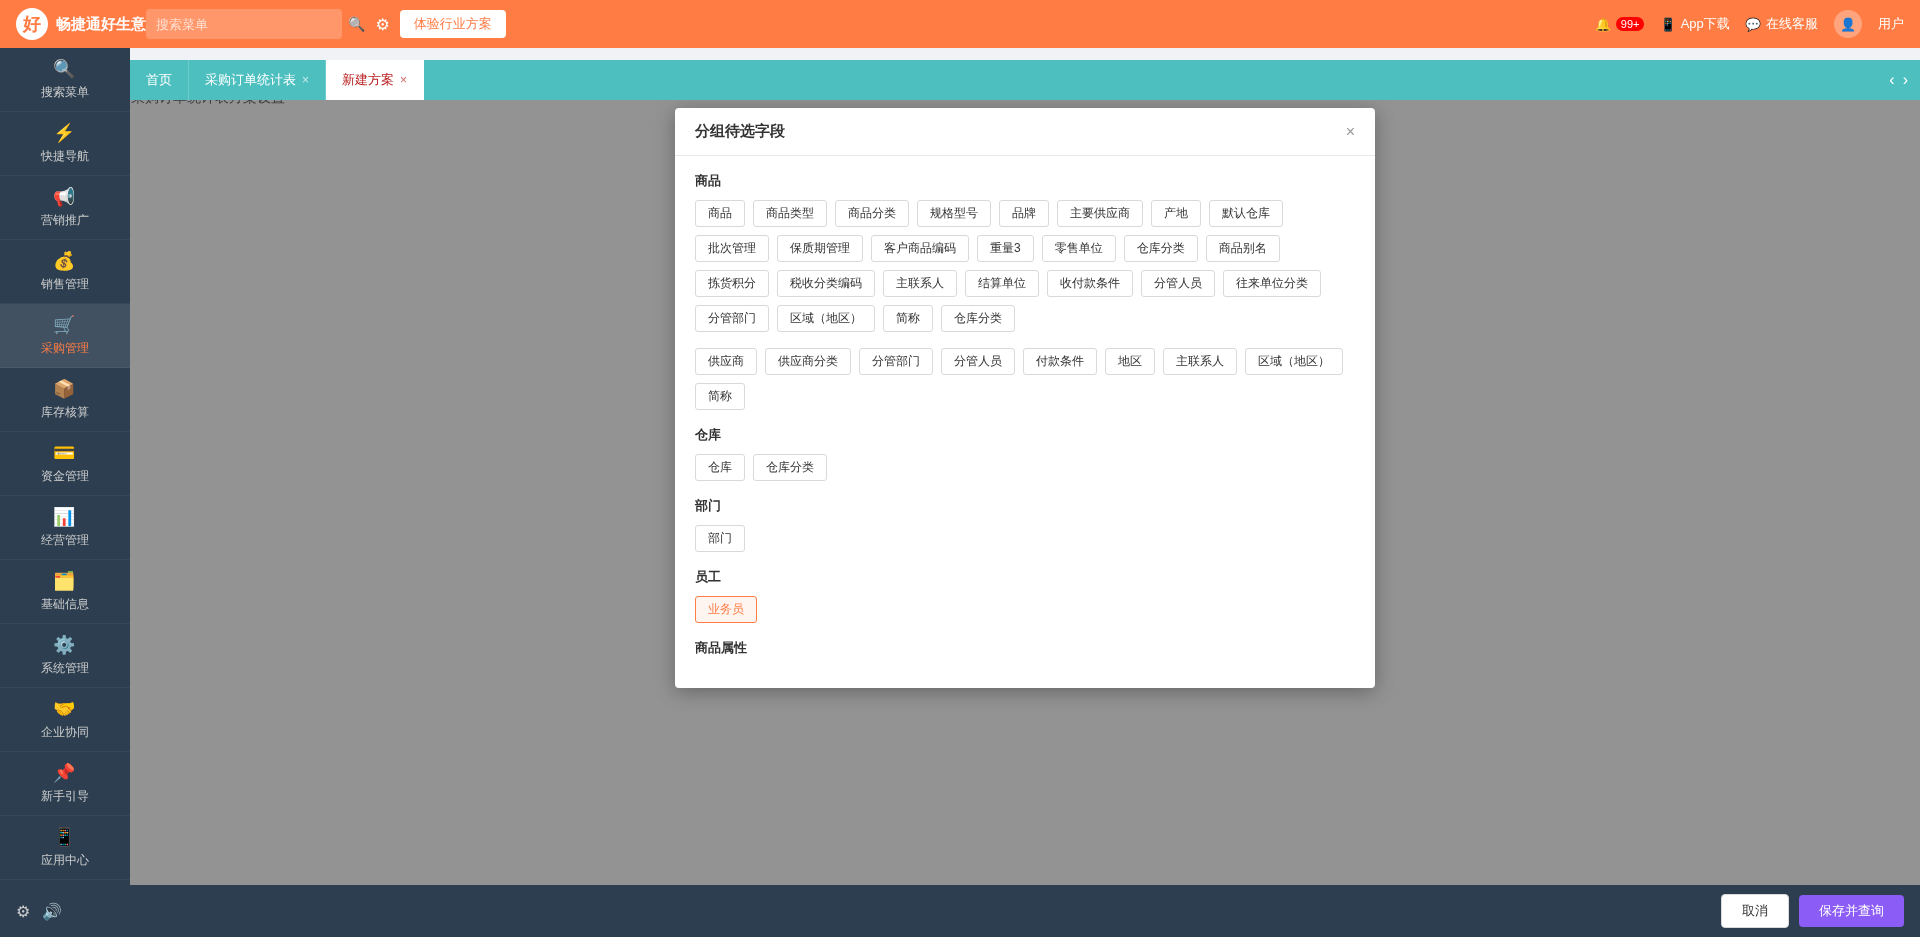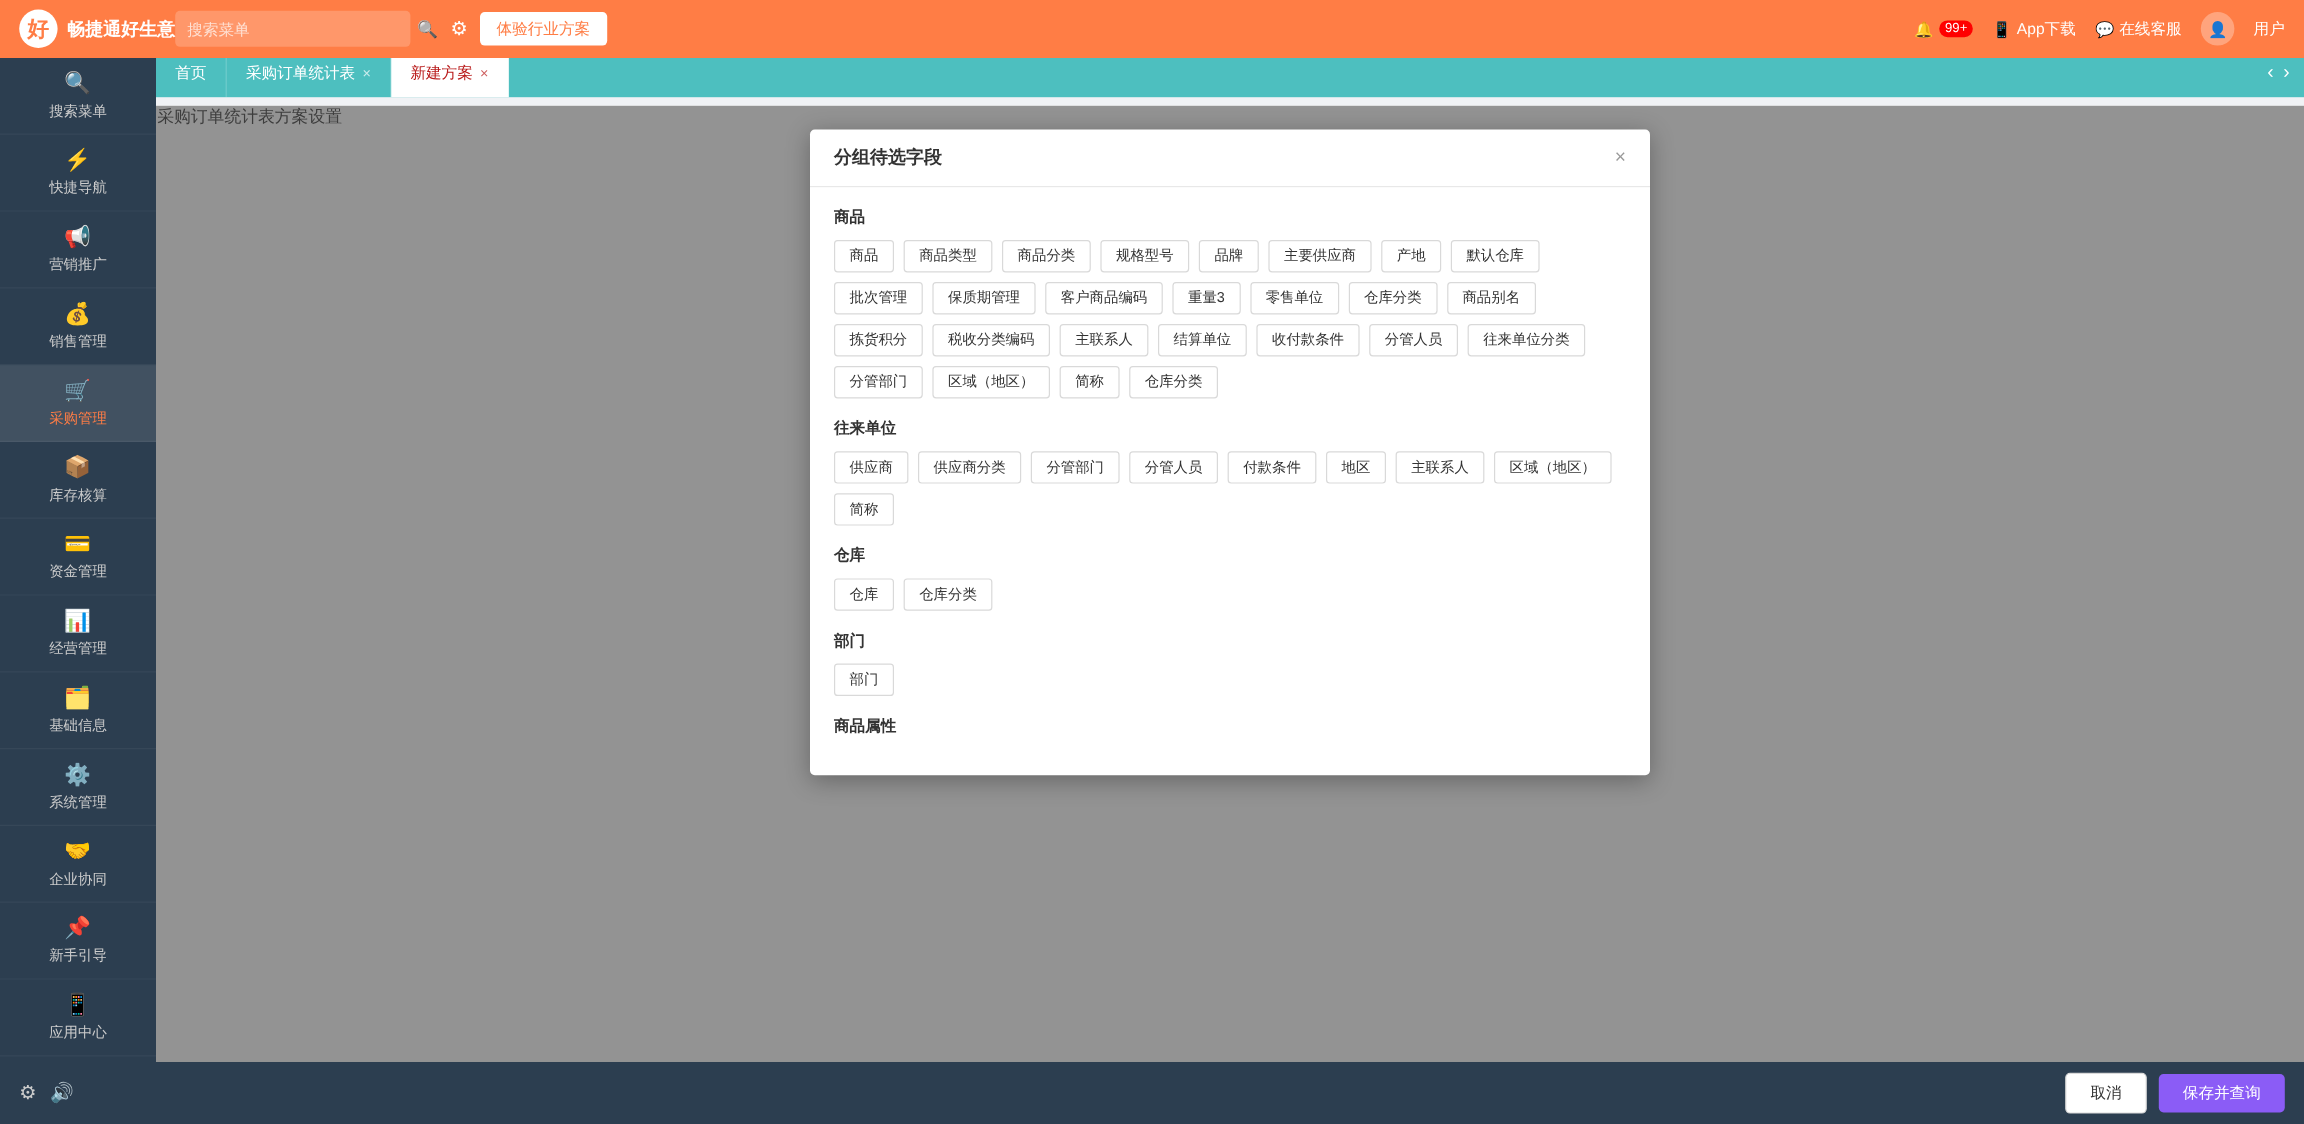--- a/index.html
+++ b/index.html
@@ -83,21 +83,21 @@
     }
 
     
     .tab-bar {
       height: 40px;
       background: #4dbfbf;
       display: flex;
       align-items: center;
       padding: 0 0 0 0;
       position: fixed;
-      top: 41px; left: 130px; right: 0;
+      top: 60px; left: 130px; right: 0;
       z-index: 99;
     }
     .tab-item {
       height: 40px;
       display: flex;
       align-items: center;
       padding: 0 16px;
       cursor: pointer;
       color: white;
       font-size: 13px;
@@ -443,21 +443,20 @@
             <span class="field-tag">分管人员</span>
             <span class="field-tag">往来单位分类</span>
             <span class="field-tag">分管部门</span>
             <span class="field-tag">区域（地区）</span>
             <span class="field-tag">简称</span>
             <span class="field-tag">仓库分类</span>
           </div>
         </div>
 
         <div class="field-section">
-          <div class="section-title">往来单位</div>
           <div class="field-grid">
             <span class="field-tag">供应商</span>
             <span class="field-tag">供应商分类</span>
             <span class="field-tag">分管部门</span>
             <span class="field-tag">分管人员</span>
             <span class="field-tag">付款条件</span>
             <span class="field-tag">地区</span>
             <span class="field-tag">主联系人</span>
             <span class="field-tag">区域（地区）</span>
             <span class="field-tag">简称</span>
@@ -472,20 +471,26 @@
           </div>
         </div>
 
         <div class="field-section">
           <div class="section-title">部门</div>
           <div class="field-grid">
             <span class="field-tag">部门</span>
           </div>
         </div>
 
+        <div class="field-section">
+          <div class="section-title">员工</div>
+          <div class="field-grid">
+            <span class="field-tag selected">业务员</span>
+          </div>
+        </div>
 
         <div class="field-section">
           <div class="section-title">商品属性</div>
 
         </div>
 
       </div>
     </div>
   </div>
 </div>

